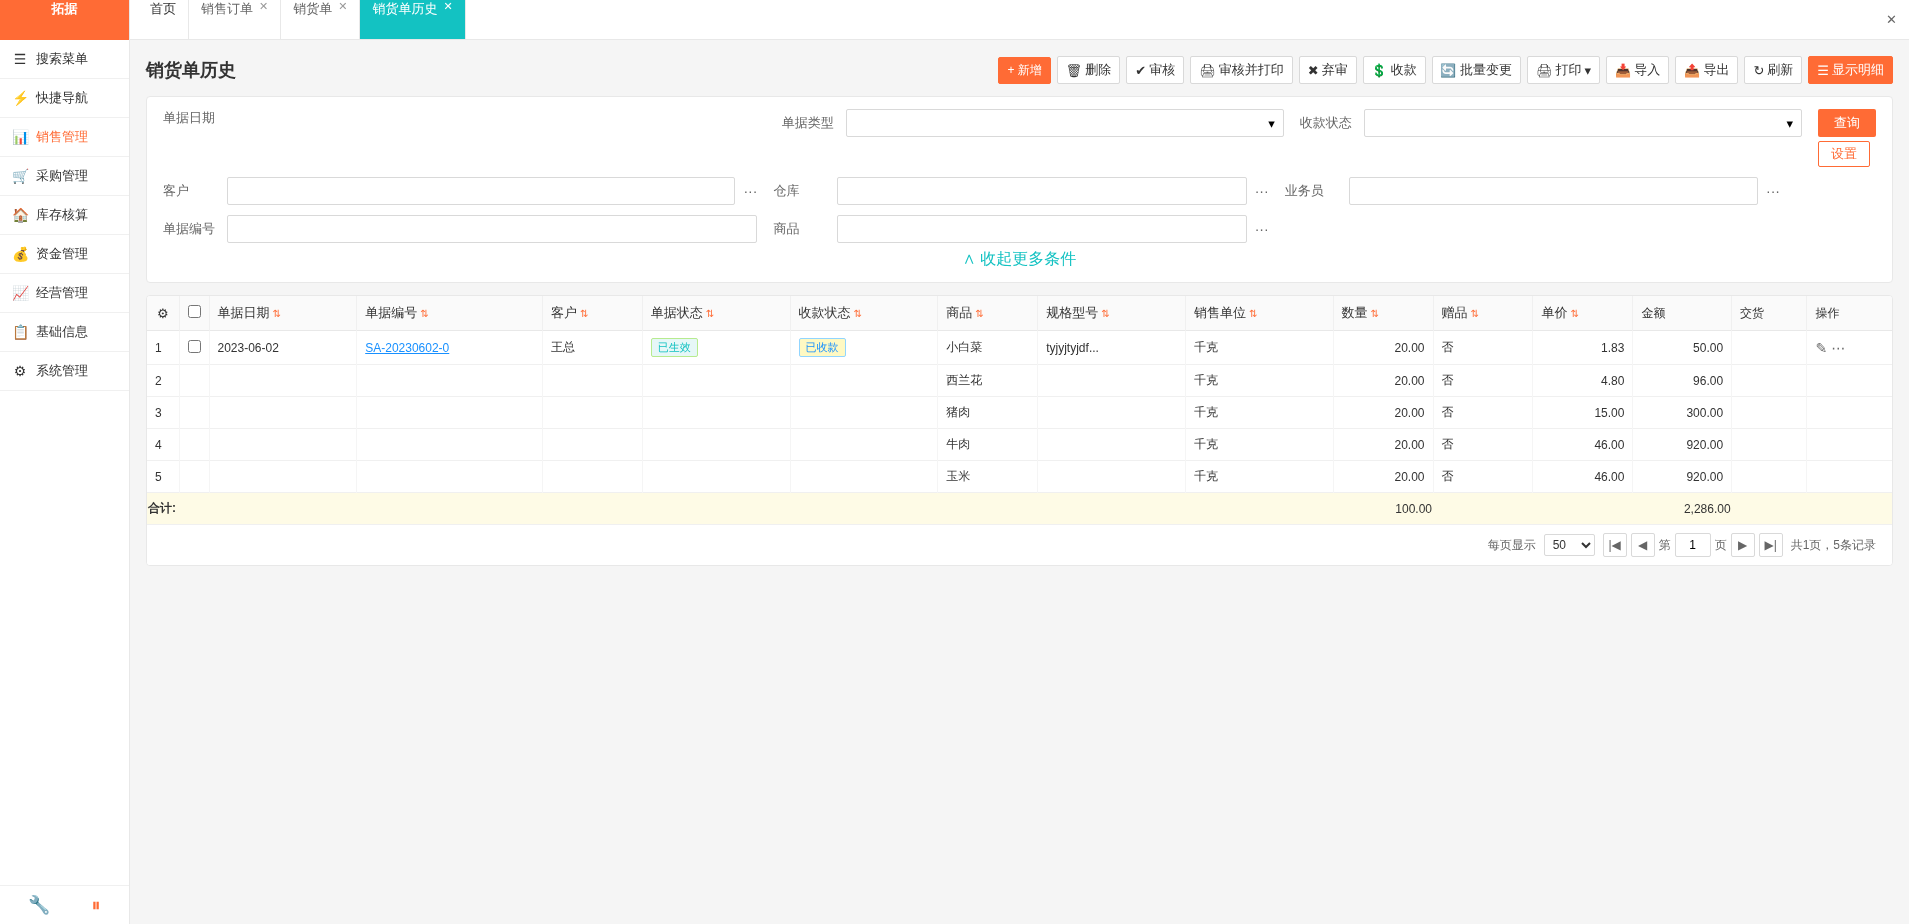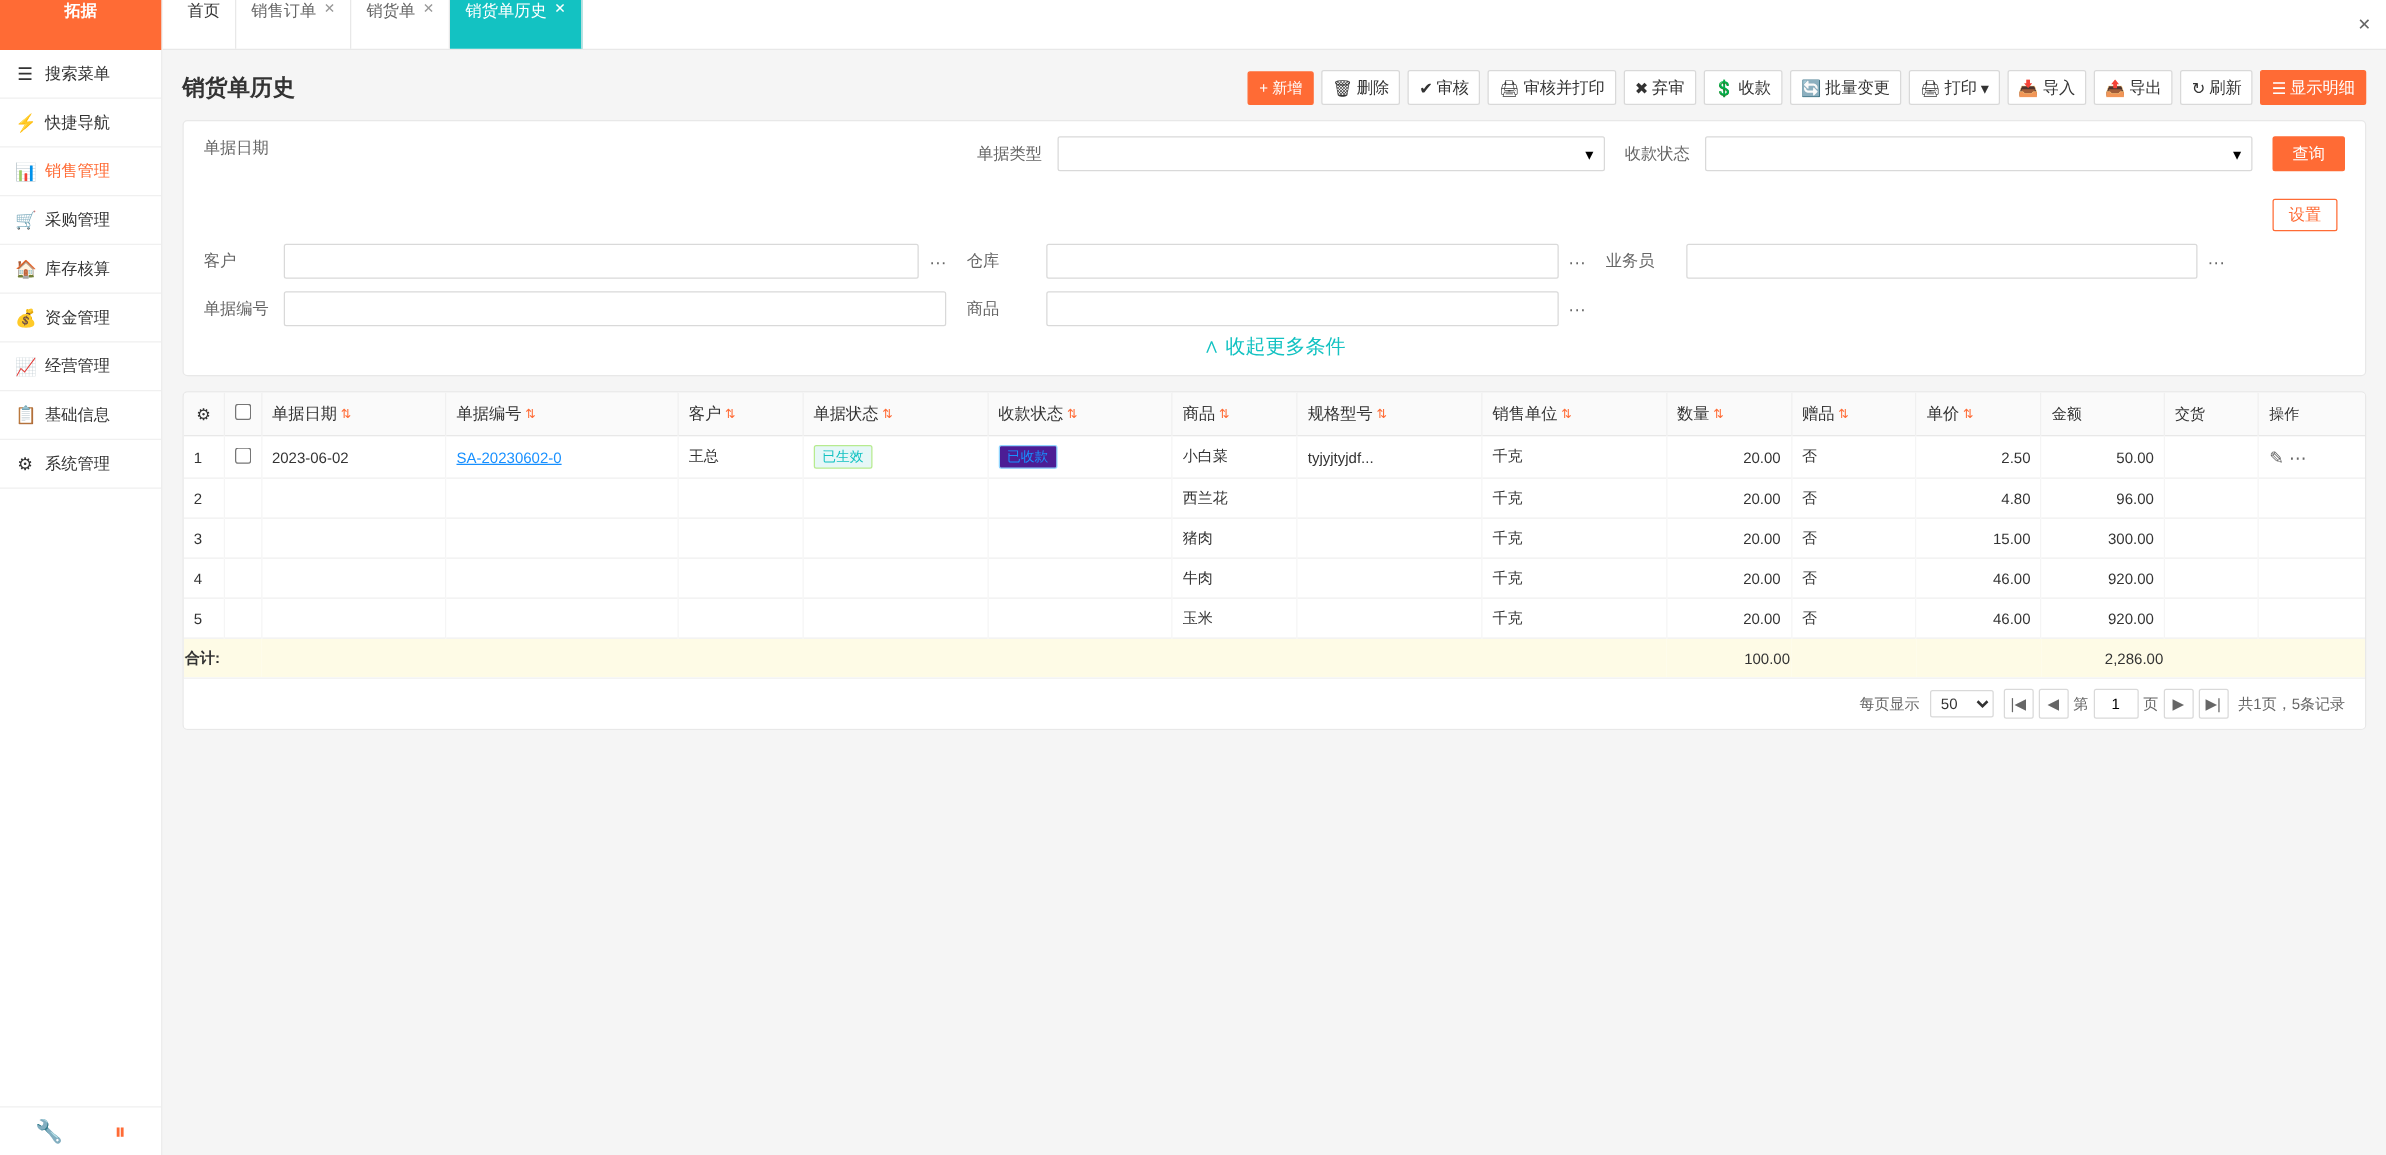--- a/index.html
+++ b/index.html
@@ -244,21 +244,21 @@
       border-right: 1px solid #f5f5f5;
     }
     tbody td:last-child { border-right: none; }
     .badge {
       display: inline-block;
       padding: 1px 6px;
       border-radius: 2px;
       font-size: 11px;
     }
     .badge-green { background: #e6f7f7; color: #13c2c2; border: 1px solid #b7eb8f; }
-    .badge-blue { background: #4c1d95; color: #1890ff; border: 1px solid #91d5ff; }
+    .badge-blue { background: #fef9c3; color: #1890ff; border: 1px solid #91d5ff; }
     .link-btn { color: #1890ff; cursor: pointer; text-decoration: underline; font-size: 12px; }
     .action-btns { display: flex; gap: 4px; }
     .action-icon { cursor: pointer; color: #666; font-size: 14px; }
 
     
     .summary-row {
       background: #fefbe6;
       border-top: 1px solid #e8e8e8;
     }
     .summary-row td {
@@ -319,21 +319,21 @@
     .scrollbar-area {
       overflow-x: auto;
       margin-bottom: 0;
     }
     .scrollbar-area::-webkit-scrollbar { height: 6px; }
     .scrollbar-area::-webkit-scrollbar-thumb { background: #ccc; border-radius: 3px; }
 
     .filter-query-col {
       display: flex;
       flex-direction: column;
-      gap: 22px;
+      gap: 4px;
       align-items: flex-start;
       margin-left: auto;
     }
   </style>
 </head>
 <body>
 
 <div class="sidebar">
   <div class="sidebar-logo">
     <span>拓据</span>
@@ -610,21 +610,21 @@
                 <td>2023-06-02</td>
                 <td><a class="link-btn">SA-20230602-0</a></td>
                 <td>王总</td>
                 <td><span class="badge badge-green">已生效</span></td>
                 <td><span class="badge badge-blue">已收款</span></td>
                 <td>小白菜</td>
                 <td>tyjyjtyjdf...</td>
                 <td>千克</td>
                 <td style="text-align:right;">20.00</td>
                 <td>否</td>
-                <td style="text-align:right;">2.50</td>
+                <td style="text-align:right;">1.83</td>
                 <td style="text-align:right;">50.00</td>
                 <td></td>
                 <td>
       <div class="action-btns">
         <span class="action-icon" title="编辑">✎</span>
         <span class="action-icon" title="更多">⋯</span>
       </div>
     </td>
               </tr>
               <tr>

